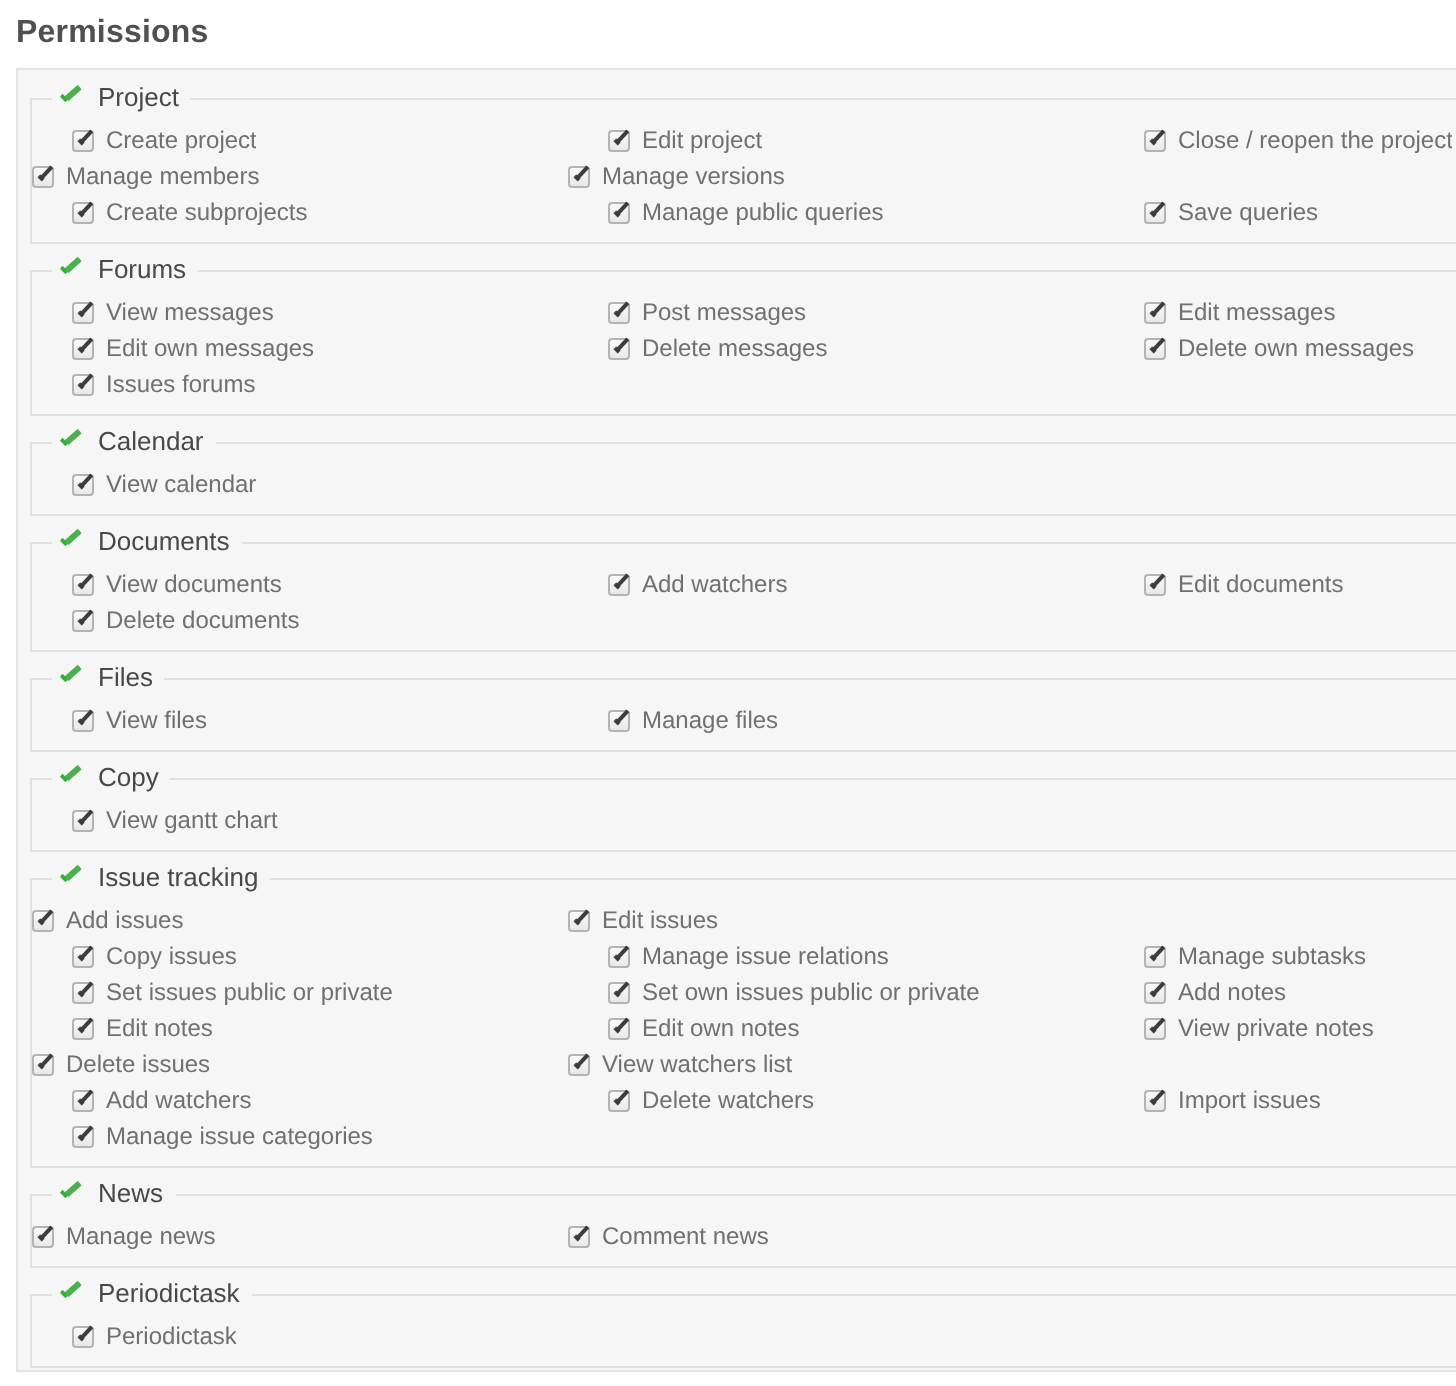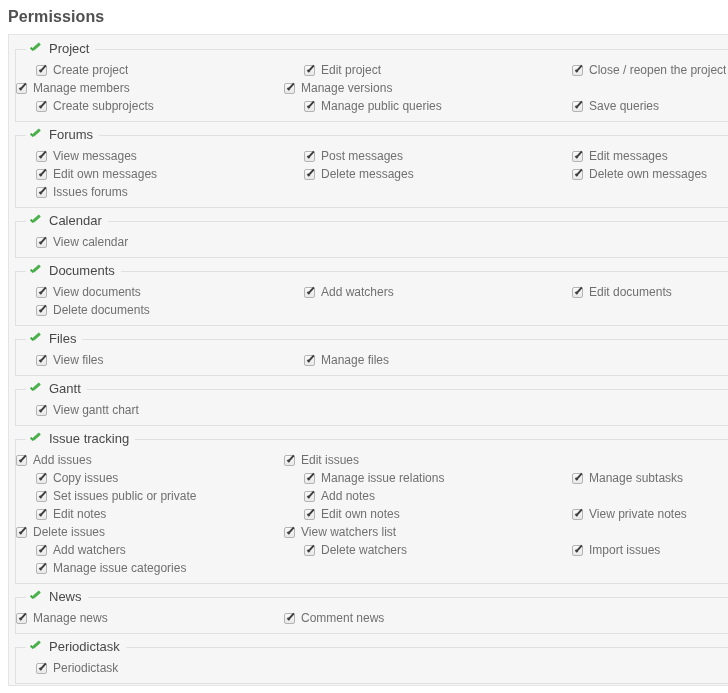--- a/index.html
+++ b/index.html
@@ -306,21 +306,21 @@
             <div class="perm-cell">
               <span class="cb"></span>
               <span class="perm-label">Manage files</span>
             </div>
           </div>
         </div>
       </fieldset>
       <fieldset class="perm-group">
         <legend>
           <span class="legend-check"></span>
-          <span class="legend-label">Gantt</span>
+          <span class="legend-label">Copy</span>
         </legend>
         <div class="perm-rows">
           <div class="perm-row">
             <div class="perm-cell c1">
               <span class="cb"></span>
               <span class="perm-label">View gantt chart</span>
             </div>
           </div>
         </div>
       </fieldset>
@@ -351,20 +351,24 @@
             </div>
             <div class="perm-cell">
               <span class="cb"></span>
               <span class="perm-label">Manage subtasks</span>
             </div>
           </div>
           <div class="perm-row">
             <div class="perm-cell c1">
               <span class="cb"></span>
               <span class="perm-label">Set issues public or private</span>
+            </div>
+            <div class="perm-cell">
+              <span class="cb"></span>
+              <span class="perm-label">Set own issues public or private</span>
             </div>
             <div class="perm-cell">
               <span class="cb"></span>
               <span class="perm-label">Add notes</span>
             </div>
           </div>
           <div class="perm-row">
             <div class="perm-cell c1">
               <span class="cb"></span>
               <span class="perm-label">Edit notes</span>

